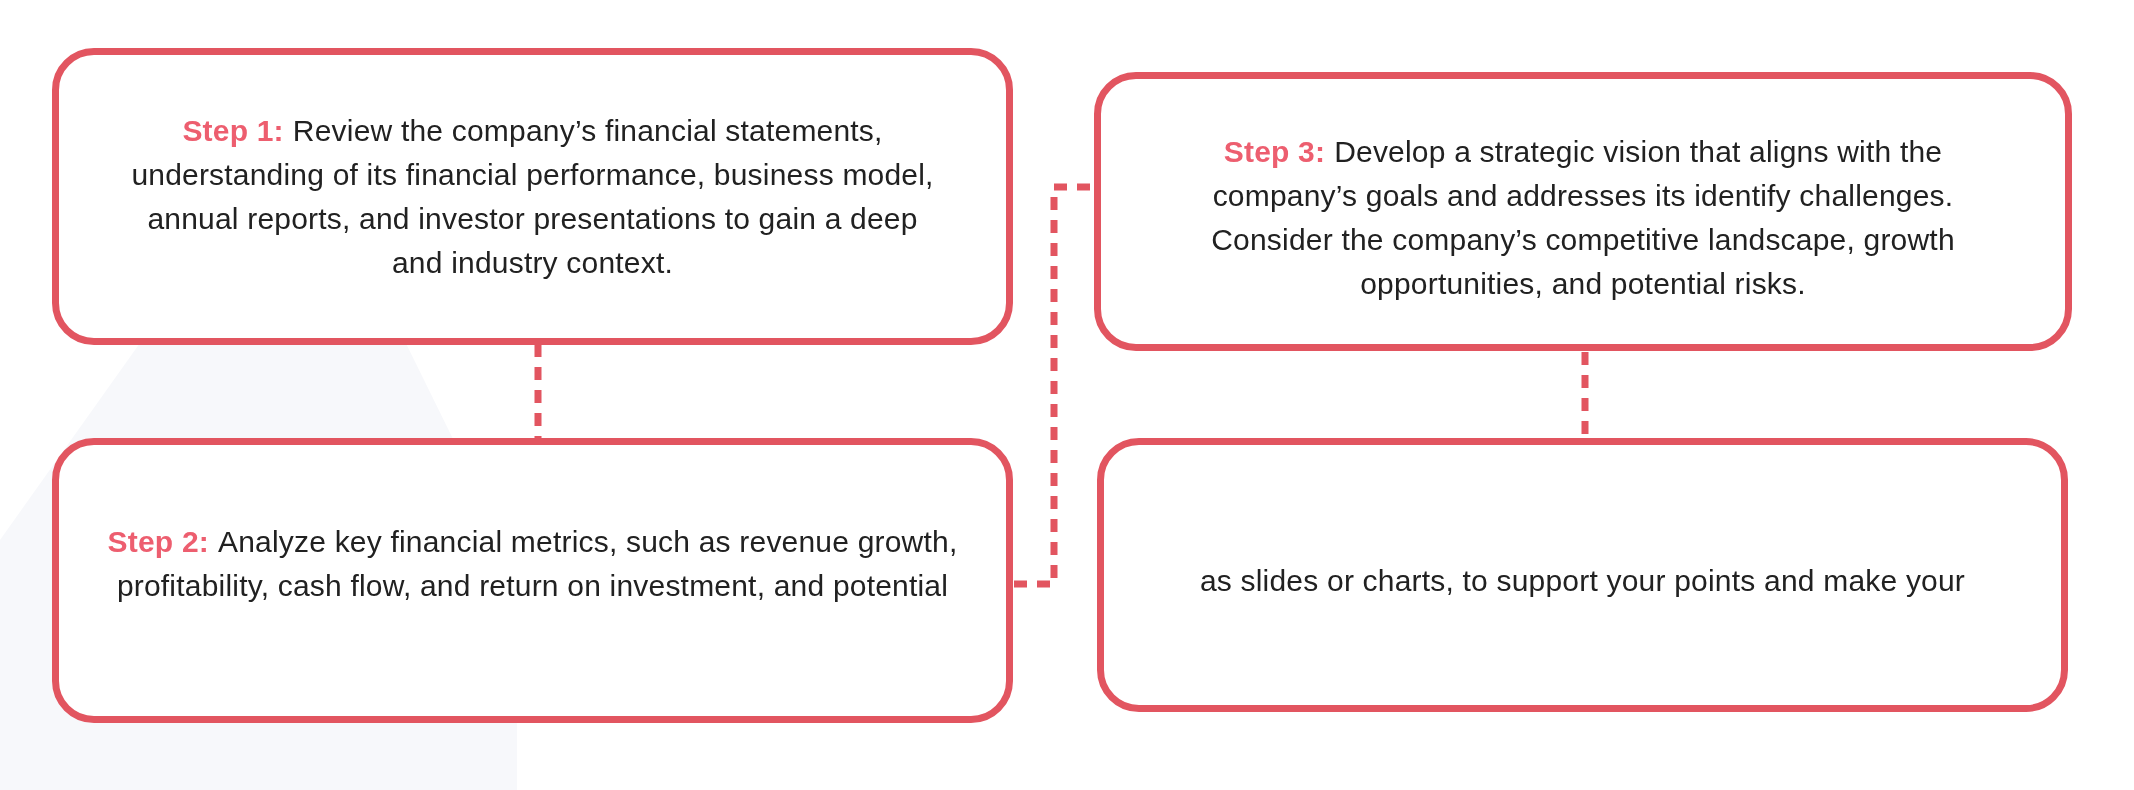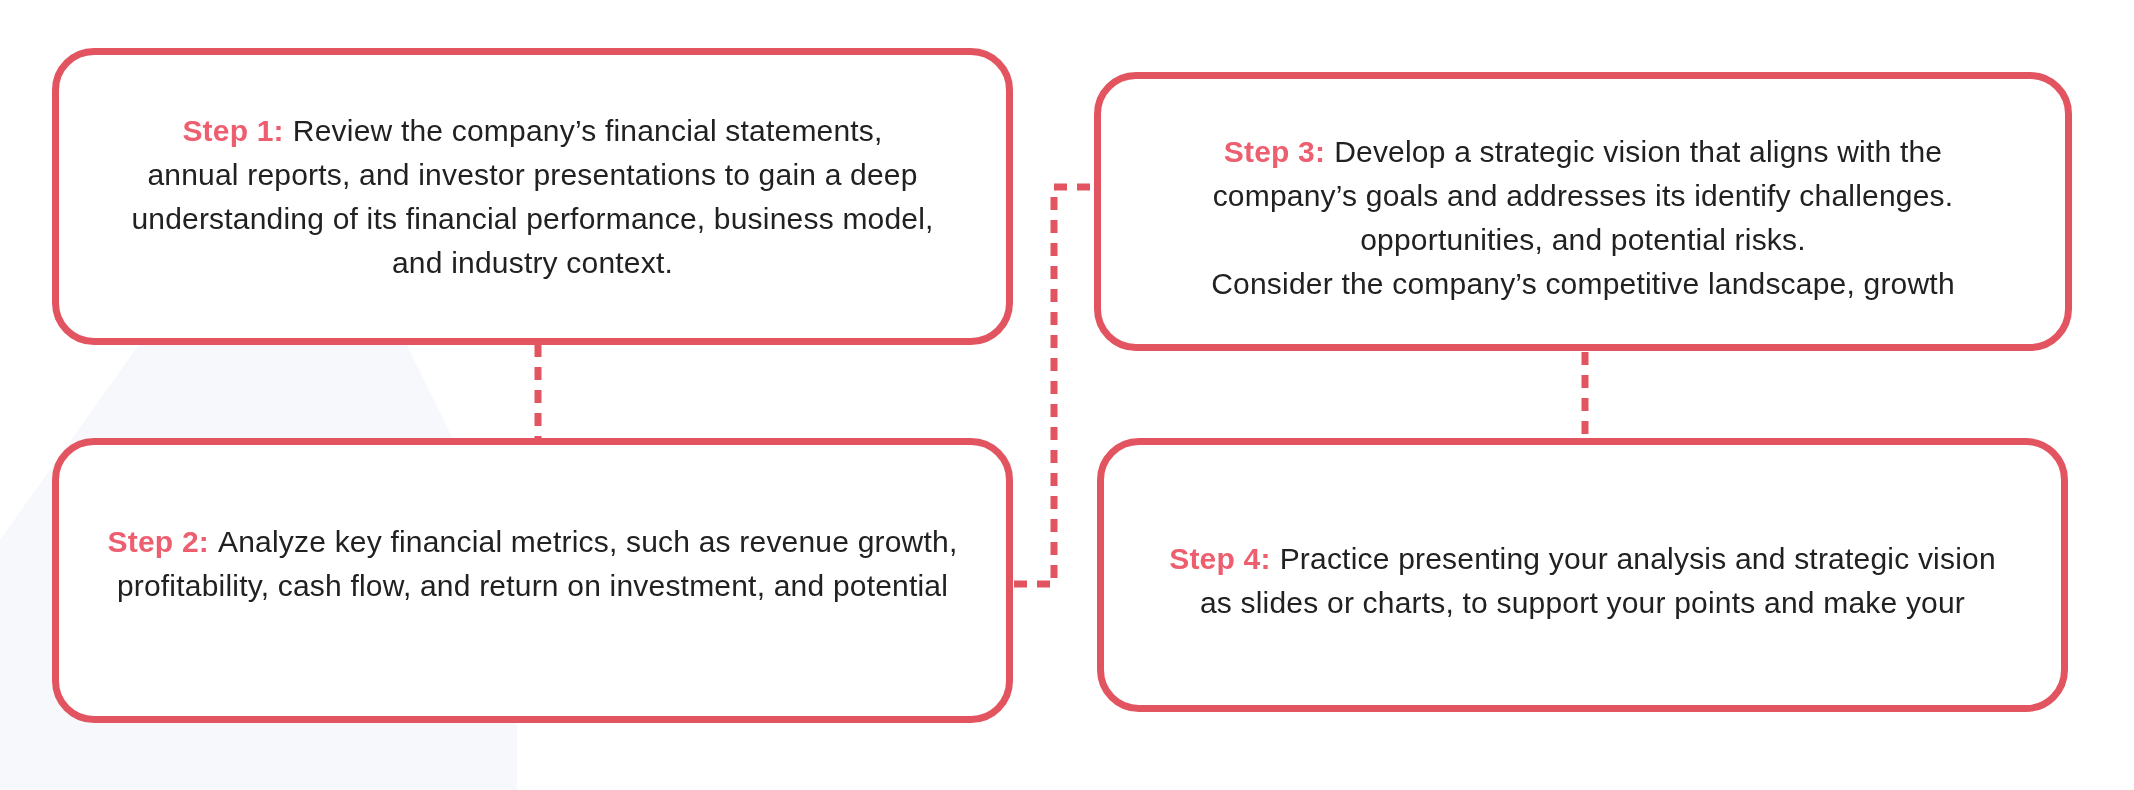--- a/index.html
+++ b/index.html
@@ -68,42 +68,41 @@
   <svg class="decor-layer" viewBox="0 0 2134 790" aria-hidden="true">
     <polygon class="bg-shape" points="297,122 455,443 517,700 517,790 0,790 0,540"></polygon>
     <path class="dash-line" d="M 538 344 L 538 440"></path>
     <path class="dash-line" d="M 1585 329 L 1585 440"></path>
     <path class="dash-line" d="M 1014 584 L 1054 584 L 1054 187 L 1093 187"></path>
   </svg>
 
   <div class="card card-1">
     <div class="card-text">
       <div class="line"><span class="step-label">Step 1:</span><span>Review the company’s financial statements,</span></div>
+      <div class="line">understanding of its financial performance, business model,</div>
       <div class="line">annual reports, and investor presentations to gain a deep</div>
-      <div class="line">understanding of its financial performance, business model,</div>
       <div class="line">and industry context.</div>
     </div>
   </div>
 
   <div class="card card-2">
     <div class="card-text">
       <div class="line"><span class="step-label">Step 2:</span><span>Analyze key financial metrics, such as revenue growth,</span></div>
       <div class="line">profitability, cash flow, and return on investment, and potential</div>
     </div>
   </div>
 
   <div class="card card-3">
     <div class="card-text">
       <div class="line"><span class="step-label">Step 3:</span><span>Develop a strategic vision that aligns with the</span></div>
       <div class="line">company’s goals and addresses its identify challenges.</div>
+      <div class="line">Consider the company’s competitive landscape, growth</div>
       <div class="line">opportunities, and potential risks.</div>
-      <div class="line">Consider the company’s competitive landscape, growth</div>
     </div>
   </div>
 
   <div class="card card-4">
     <div class="card-text">
-      <div class="line"><span class="step-label">Step 4:</span><span>Practice presenting your analysis and strategic vision</span></div>
       <div class="line">as slides or charts, to support your points and make your</div>
     </div>
   </div>
 
 </div>
 
 </body></html>

